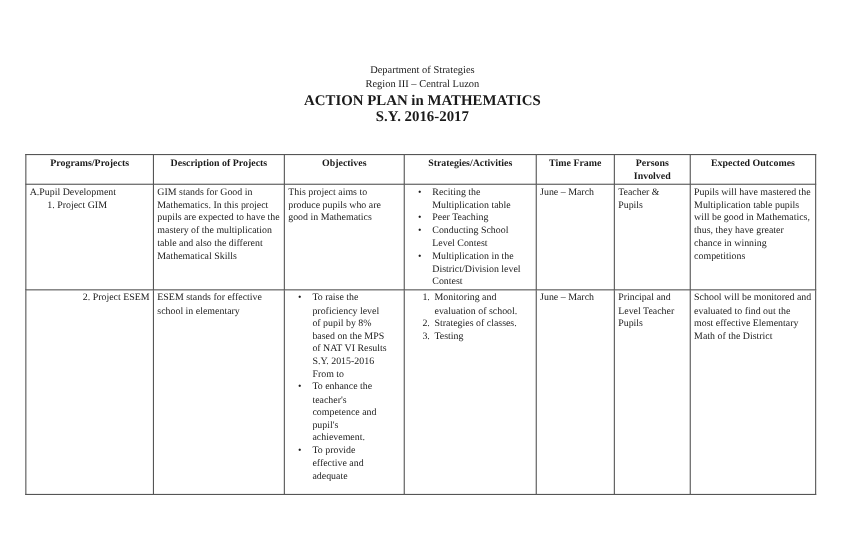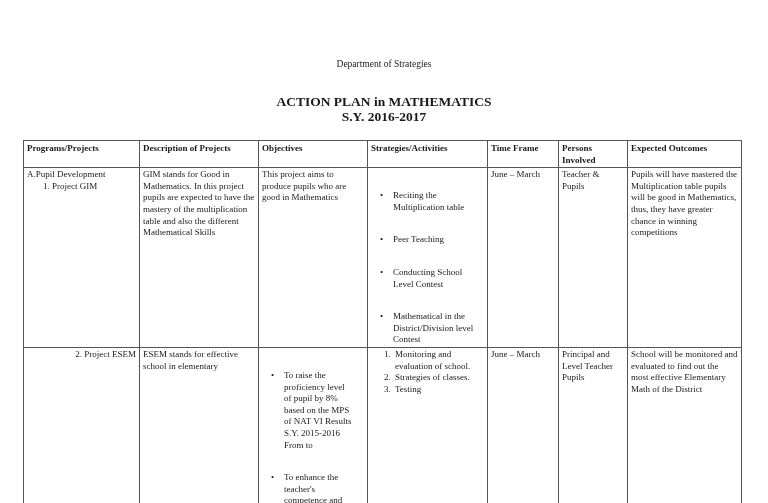--- a/index.html
+++ b/index.html
@@ -1,41 +1,42 @@
 <!DOCTYPE html>
 <html><head>
   <meta charset="utf-8">
   <style>
     html, body { margin: 0; padding: 0; background: #ffffff; }
     body { width: 768px; height: 503px; position: relative; overflow: hidden;
            font-family: "Liberation Serif", "DejaVu Serif", serif; color: #1a1a1a; }
     .header { position: absolute; left: 0; top: 58px; width: 768px; text-align: center; }
     .header .line { font-size: 9.5px; line-height: 12.5px; }
-    .header .title { font-size: 13.5px; font-weight: bold; line-height: 15px; margin-top: 23px; }
+    .header .title { font-size: 13.5px; font-weight: bold; line-height: 15px; margin-top: 0; }
     .header .sy { font-size: 13.5px; font-weight: bold; line-height: 15px; }
     table.plan { position: absolute; left: 23px; top: 140px; width: 718px; border-collapse: collapse;
                  table-layout: fixed; font-size: 9px; line-height: 11.6px; }
     table.plan th, table.plan td { border: 1px solid #555; vertical-align: top; padding: 1px 3px; }
-    table.plan th { font-weight: bold; text-align: left; height: 20px; padding-top: 2px; }
+    table.plan th { font-weight: bold; text-align: center; height: 20px; padding-top: 2px; }
     .c { }
     .r1 td { height: 92px; }
     .r2 td { height: 183px; }
     ul, ol { margin: 0; padding-left: 22px; }
-    ul li { list-style: none; position: relative; margin-top: 21px; }
+    ul li { list-style: none; position: relative; }
     ul li::before { content: "\2022"; position: absolute; left: -13px; top: 0; }
     ol li { padding-left: 2px; }
     .indent { padding-left: 16px; }
     .r2-prog { text-align: right; padding-right: 6px; }
     .b { font-weight: normal; }
   </style>
 </head>
 <body>
 
 <div class="header">
   <div class="line">Department  of Strategies</div>
+  <div class="line">Region  III – Central  Luzon</div>
   <div class="title">ACTION PLAN in MATHEMATICS</div>
   <div class="sy">S.Y. 2016-2017</div>
 </div>
 
 <table class="plan">
   <colgroup>
     <col style="width:116px">
       <col style="width:119px">
       <col style="width:109px">
       <col style="width:120px">
@@ -60,21 +61,21 @@
         <div class="b">A.Pupil  Development</div>
         <div class="indent"><span>1.  Project </span><span class="b">GIM</span></div>
       </td>
       <td class="c"><span class="b">GIM</span><span> stands for Good in Mathematics.  In this project pupils  are expected to have the mastery of the multiplication  table and also the different Mathematical Skills</span></td>
       <td class="c">This project aims to produce pupils who are good in Mathematics</td>
       <td>
         <ul>
           <li>Reciting the Multiplication table</li>
           <li>Peer Teaching</li>
           <li>Conducting School Level Contest</li>
-          <li>Mathematical in the District/Division level Contest</li>
+          <li>Multiplication in the District/Division level Contest</li>
         </ul>
       </td>
       <td class="c">June – March</td>
       <td class="c">Teacher &amp; Pupils</td>
       <td class="c">Pupils will have mastered the Multiplication table pupils will be good in Mathematics, thus, they have greater chance in winning competitions</td>
     </tr>
     <tr class="r2">
       <td class="r2-prog"><span>2.  Project </span><span class="b">ESEM</span></td>
       <td class="c"><span class="b">ESEM</span><span> stands for effective school in elementary</span></td>
       <td>

